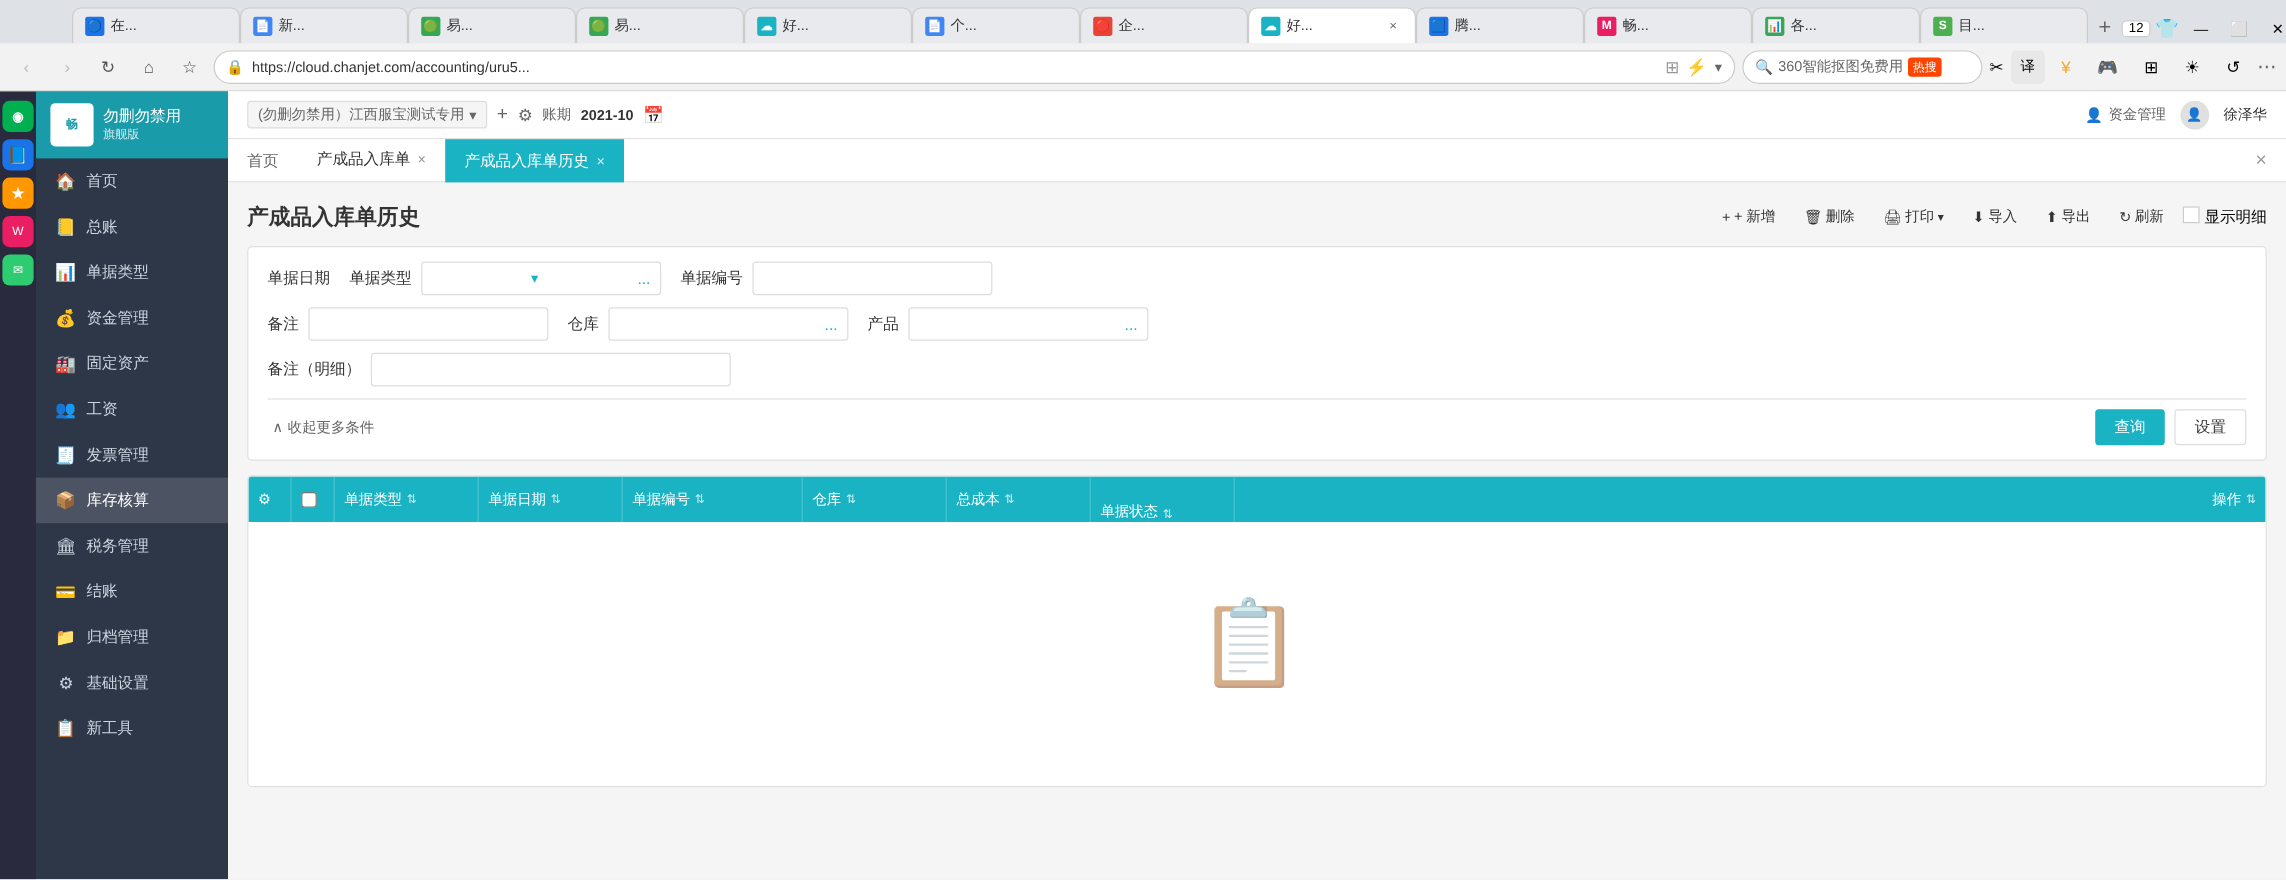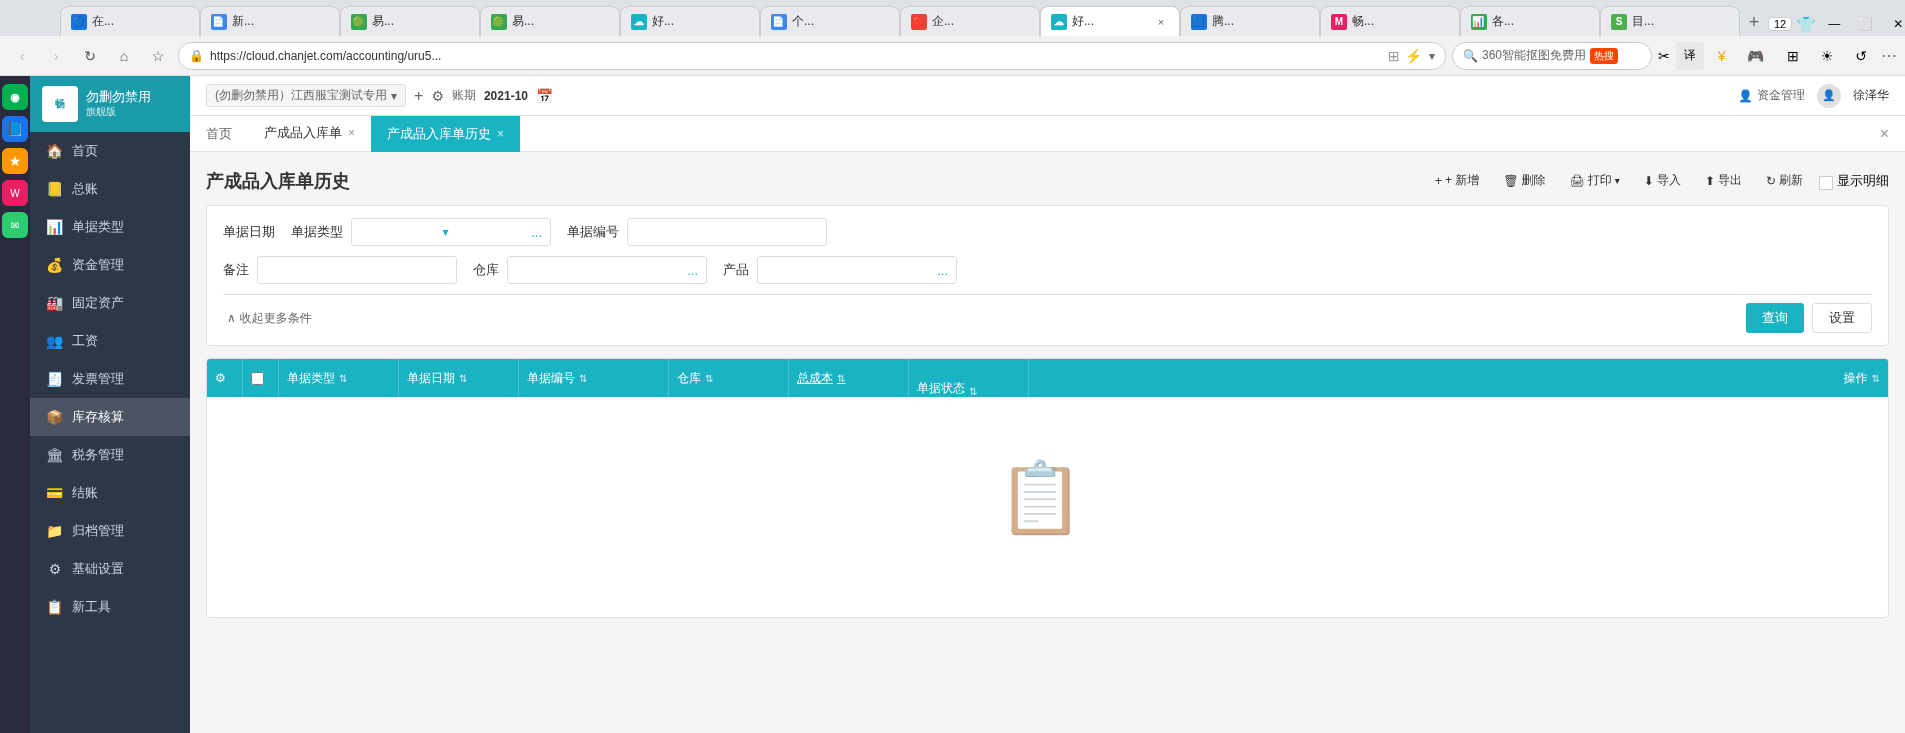--- a/index.html
+++ b/index.html
@@ -343,21 +343,21 @@
                 <span>导入</span>
               </div>
               <div class="toolbar-action-btn">
                 <span>⬆</span>
                 <span>导出</span>
               </div>
               <div class="toolbar-action-btn">
                 <span>↻</span>
                 <span>刷新</span>
               </div>
-              <div style="display:flex; align-items:flex-end; gap:4px;">
+              <div style="display:flex; align-items:flex-start; gap:4px;">
                 <span class="checkbox-display"></span>
                 <span>显示明细</span>
               </div>
             </div>
           </div>
 
           <div class="search-panel">
 
             <div class="search-row">
               <div class="search-field">
@@ -391,20 +391,26 @@
               </div>
               <div class="search-field">
                 <span class="search-label">产品</span>
                 <div class="dropdown-select" style="min-width:200px;">
                   <span></span>
                   <span class="ellipsis-btn">...</span>
                 </div>
               </div>
             </div>
 
+            <div class="search-row">
+              <div class="search-field">
+                <span class="search-label">备注（明细）</span>
+                <input type="text" class="search-input" style="min-width: 300px;">
+              </div>
+            </div>
 
             <div class="divider-center">
               <div class="collapse-btn">
                 <span>∧</span>
                 <span>收起更多条件</span>
               </div>
               <div style="margin-left:auto; display:flex; gap:8px;">
                 <button class="btn-query">查询</button>
                 <button class="btn-settings">设置</button>
               </div>
@@ -416,21 +422,21 @@
                 <div class="th-cell" style="width: 36px; min-width: 36px;">
                   <span style="cursor:pointer;">⚙</span>
                 </div>
                 <div class="th-cell" style="width: 36px; min-width: 36px;">
                   <input type="checkbox" style="cursor: pointer;">
                 </div>
                 <div class="th-cell" style="width: 120px; min-width: 120px;">单据类型<span class="sort-icon">⇅</span></div>
                 <div class="th-cell" style="width: 120px; min-width: 120px;">单据日期<span class="sort-icon">⇅</span></div>
                 <div class="th-cell" style="width: 150px; min-width: 150px;">单据编号<span class="sort-icon">⇅</span></div>
                 <div class="th-cell" style="width: 120px; min-width: 120px;">仓库<span class="sort-icon">⇅</span></div>
-                <div class="th-cell" style="width: 120px; min-width: 120px; text-decoration: underline;">总成本<span class="sort-icon">⇅</span></div>
+                <div class="th-cell" style="width: 120px; min-width: 120px;">总成本<span class="sort-icon">⇅</span></div>
                 <div class="th-cell" style="width: 120px; min-width: 120px; align-items: flex-end;">单据状态<span class="sort-icon">⇅</span></div>
                 <div class="th-cell" style="width: 80px; min-width: 80px; flex: 1 1 0%; justify-content: flex-end;">操作<span class="sort-icon">⇅</span></div>
               </div>
 
             <div class="empty-state">
               <div class="empty-icon">
                 <span style="font-size:70px; opacity:0.6;">📋</span>
               </div>
             </div>
           </div>

